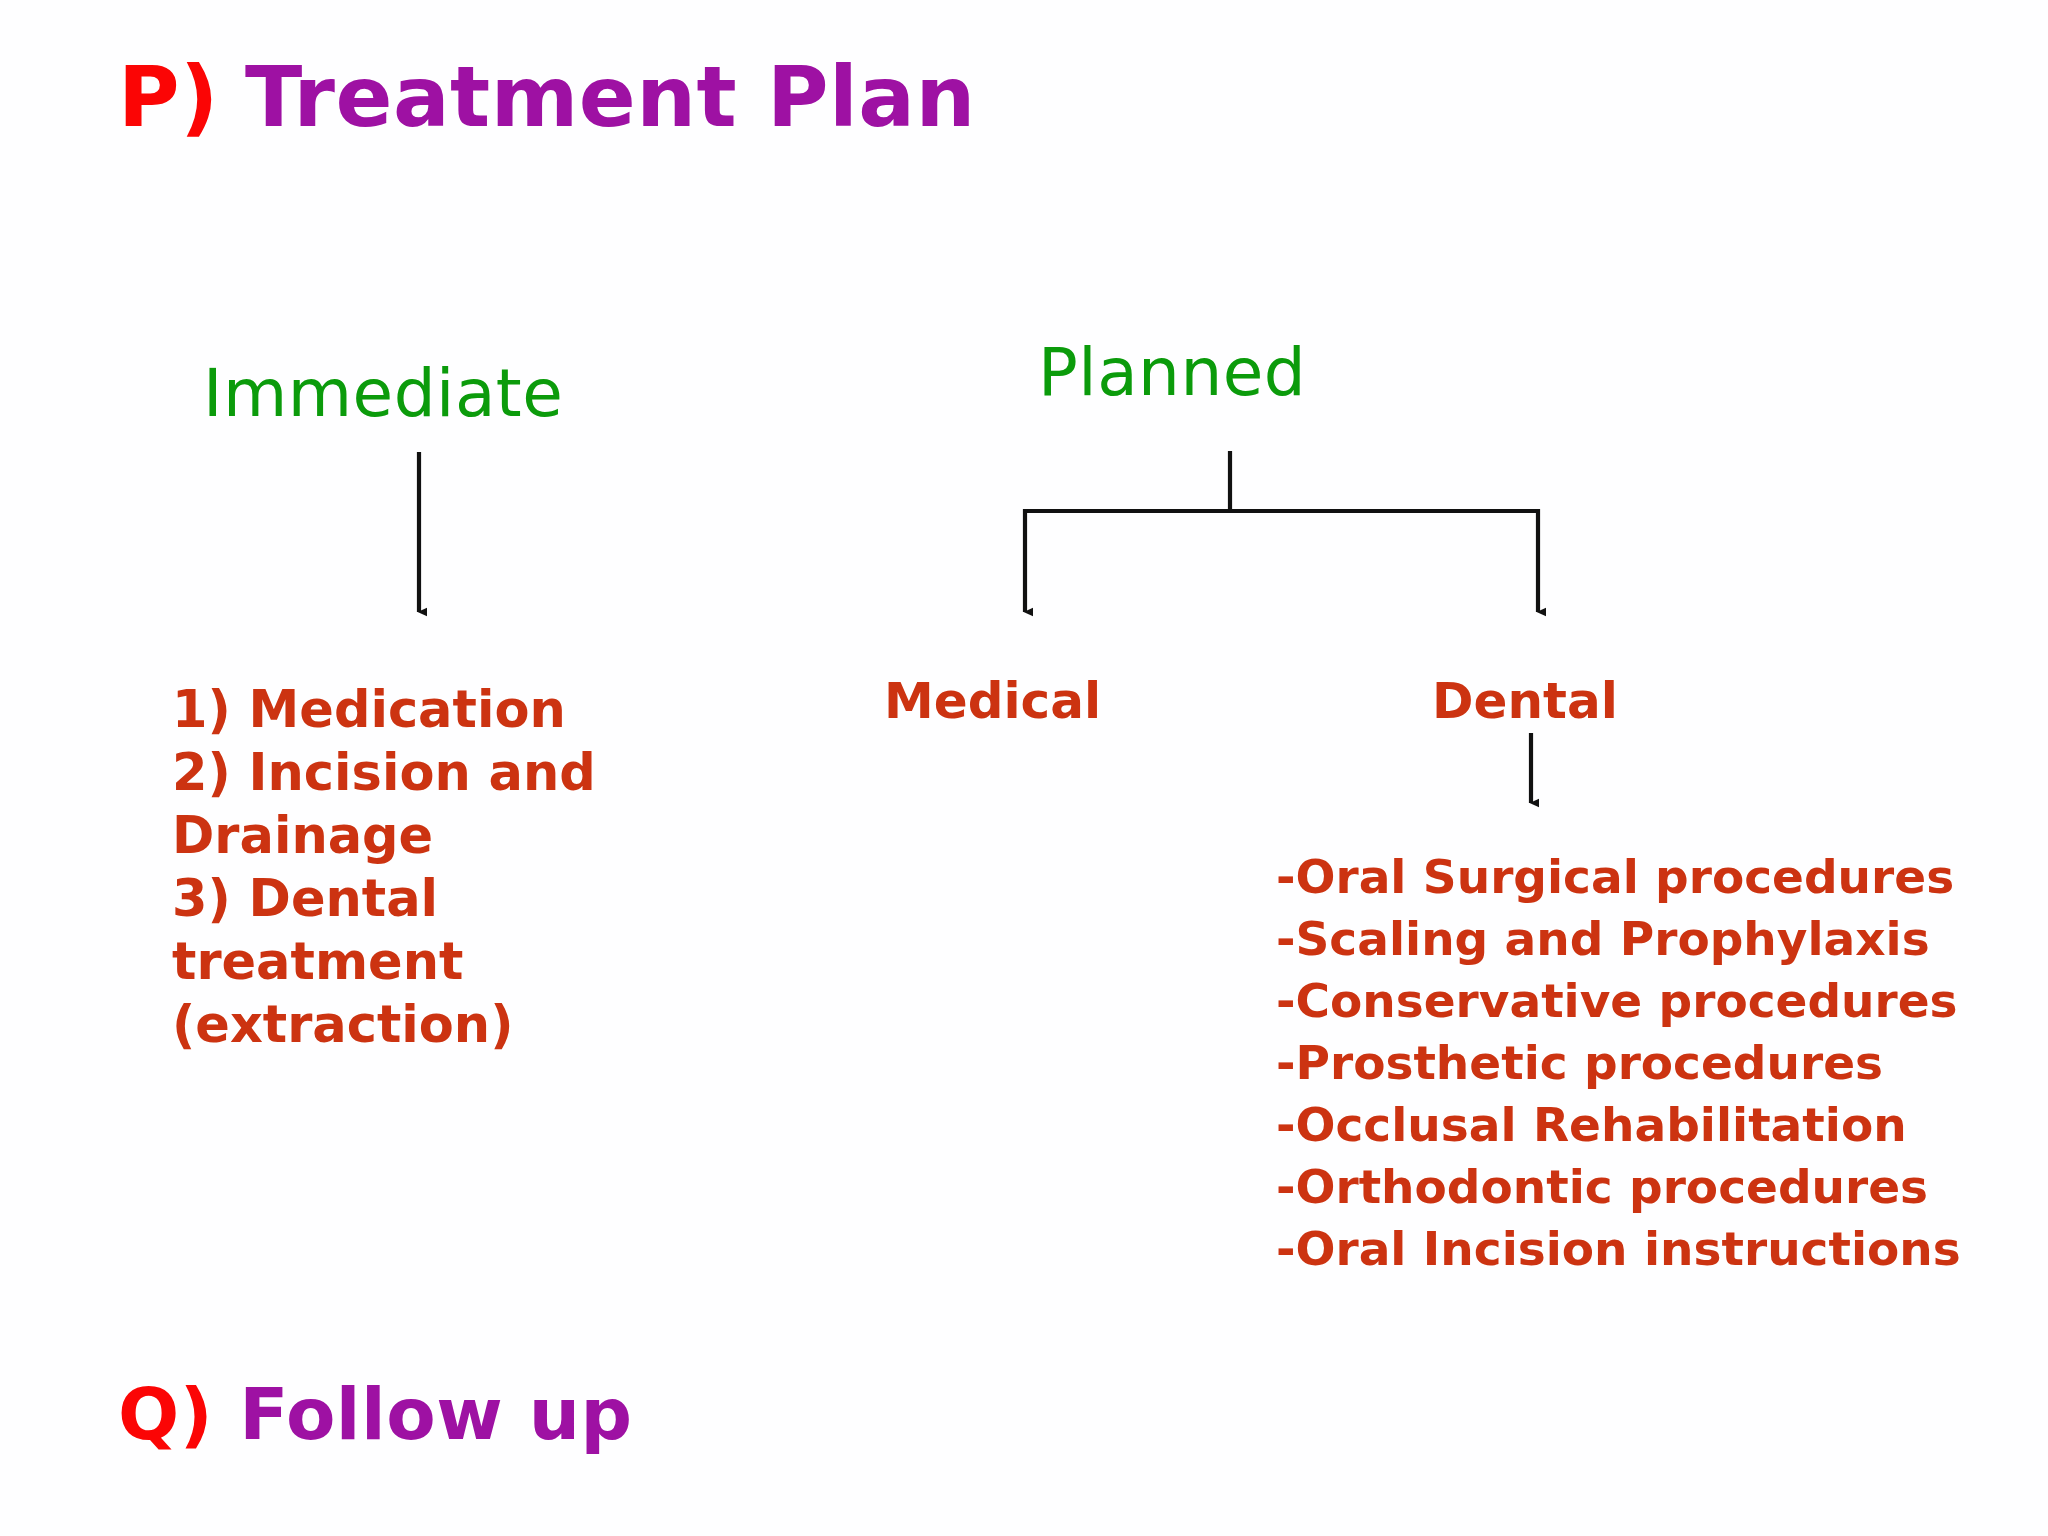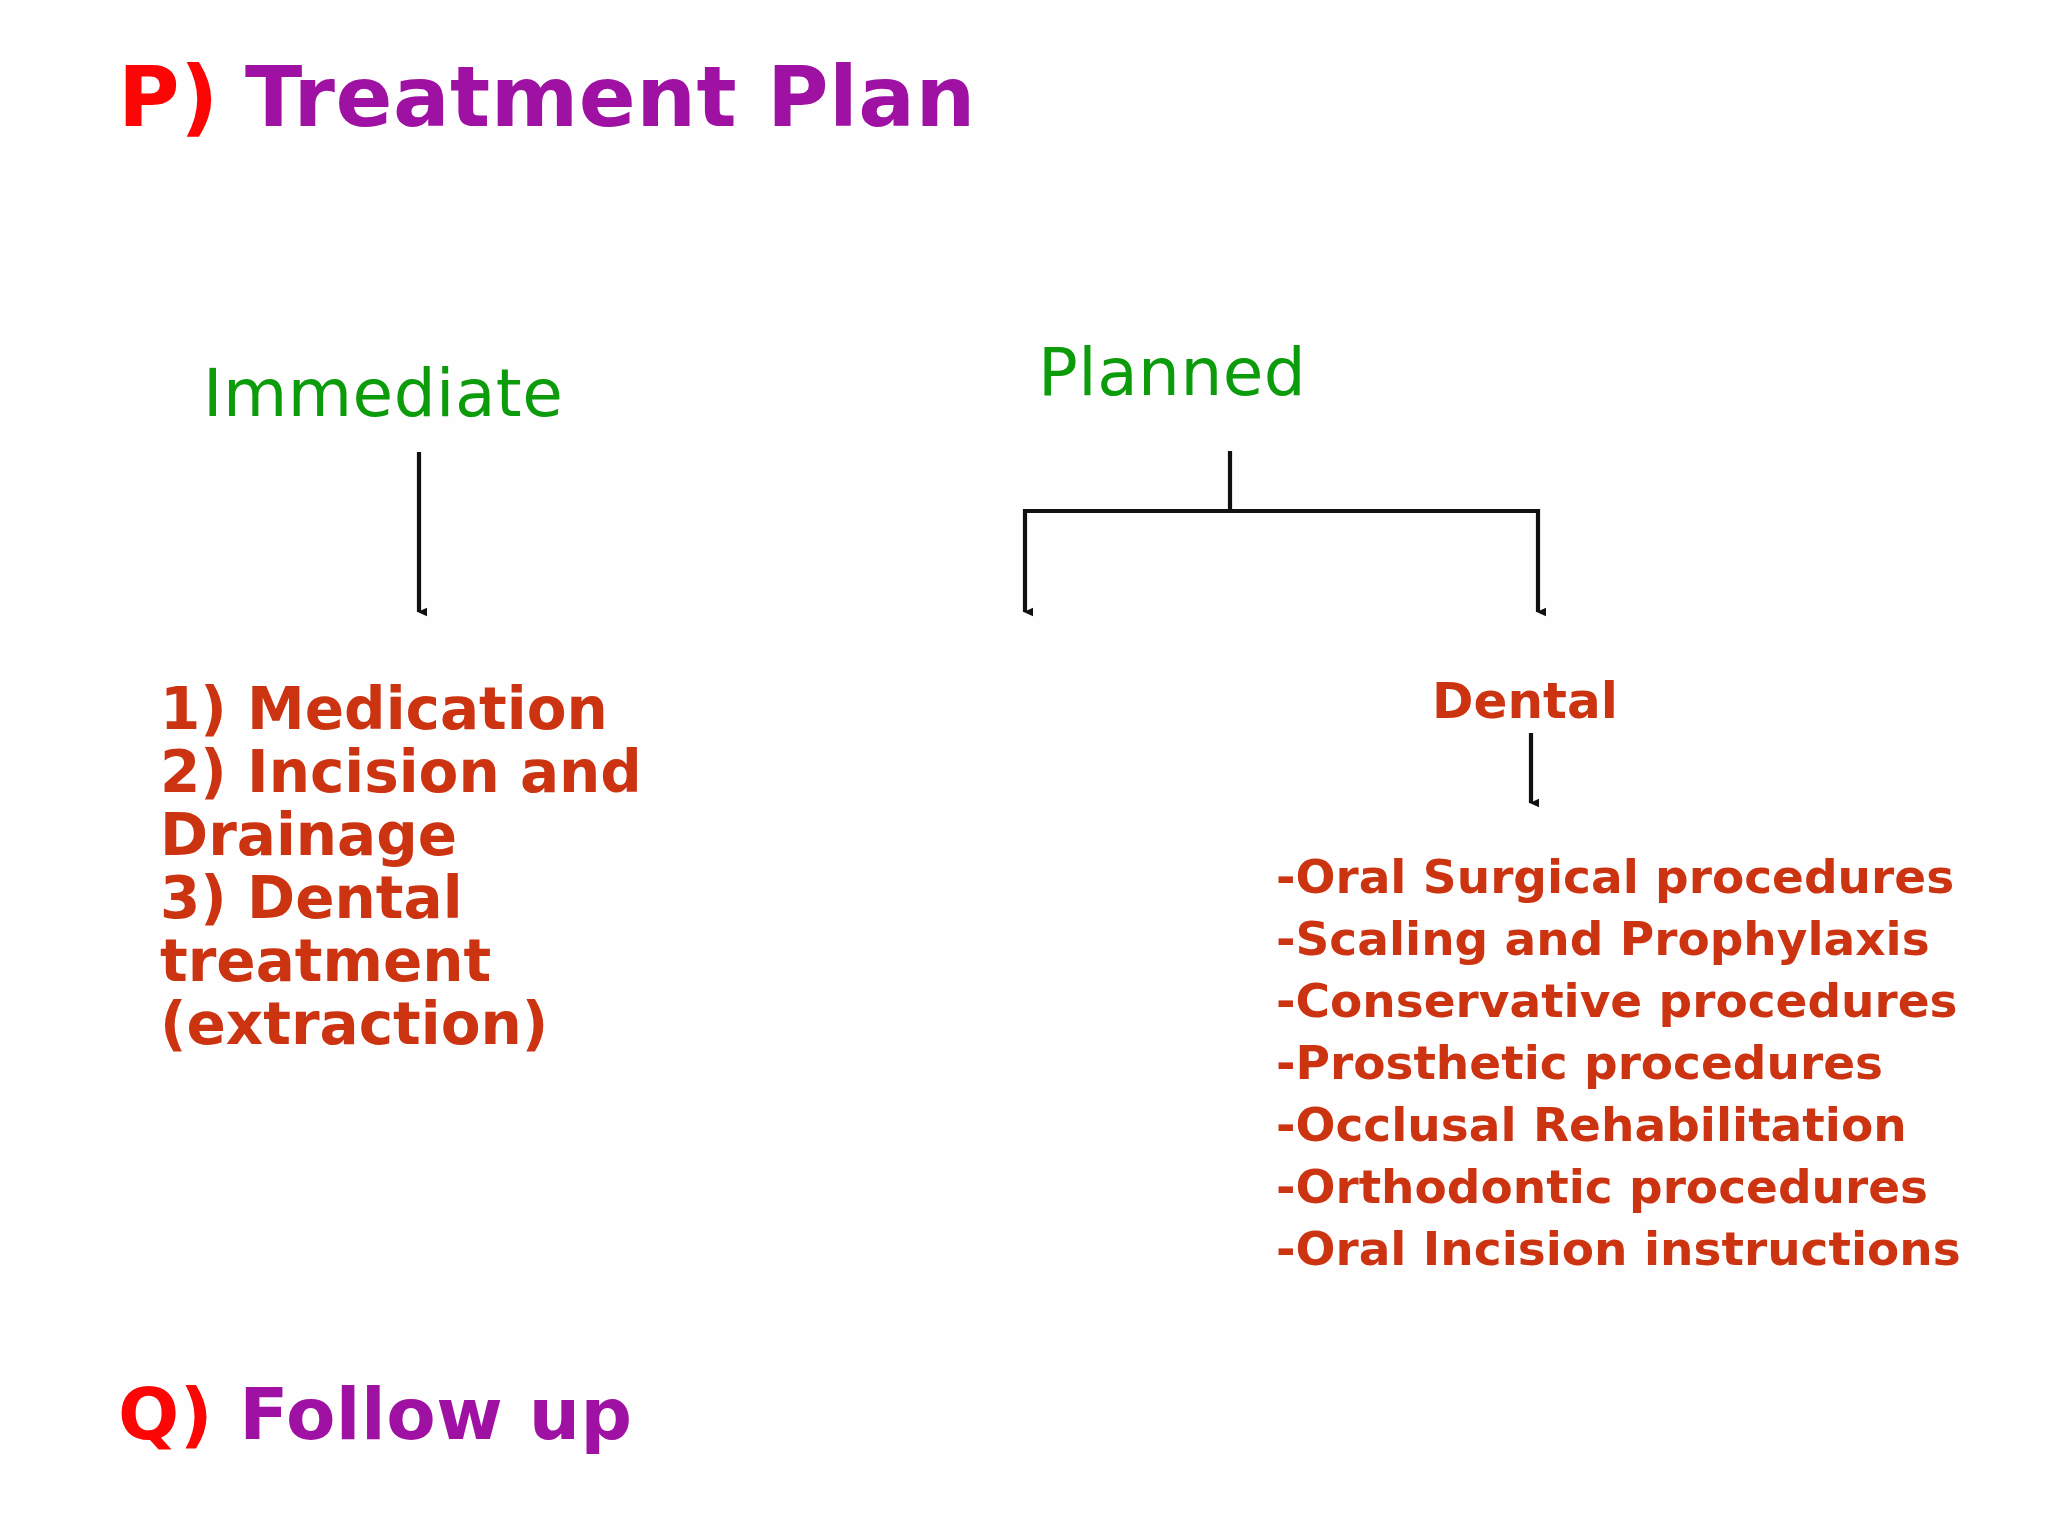--- a/index.html
+++ b/index.html
@@ -53,23 +53,23 @@
   #label-dental{ left:1432px; top:672px; }
 
   
   .list{
     position:absolute;
     color:#cc3311;
     font-weight:bold;
     font-family:"DejaVu Sans", sans-serif;
   }
   #list-immediate{
-    left:160px; top:678px;
+    left:172px; top:678px;
     width:560px;
-    font-size:58px;
+    font-size:51px;
     line-height:63px;
   }
   #list-dental{
     left:1276px; top:846px;
     width:740px;
     font-size:47px;
     line-height:62px;
   }
   .list-line{ white-space:pre-wrap; }
 
@@ -113,20 +113,21 @@
   <div class="branch-heading" id="heading-immediate">Immediate</div>
 
   <div class="list" id="list-immediate">
     <div class="list-line">1) Medication</div>
     <div class="list-line">2) Incision and Drainage</div>
     <div class="list-line">3) Dental treatment (extraction)</div>
   </div>
 
   <div class="branch-heading" id="heading-planned">Planned</div>
 
+  <div class="sub-label" id="label-medical">Medical</div>
 
   <div class="sub-label" id="label-dental">Dental</div>
 
   <div class="list" id="list-dental">
     <div class="list-line">-Oral Surgical procedures</div>
     <div class="list-line">-Scaling and Prophylaxis</div>
     <div class="list-line">-Conservative procedures</div>
     <div class="list-line">-Prosthetic procedures</div>
     <div class="list-line">-Occlusal Rehabilitation</div>
     <div class="list-line">-Orthodontic procedures</div>

